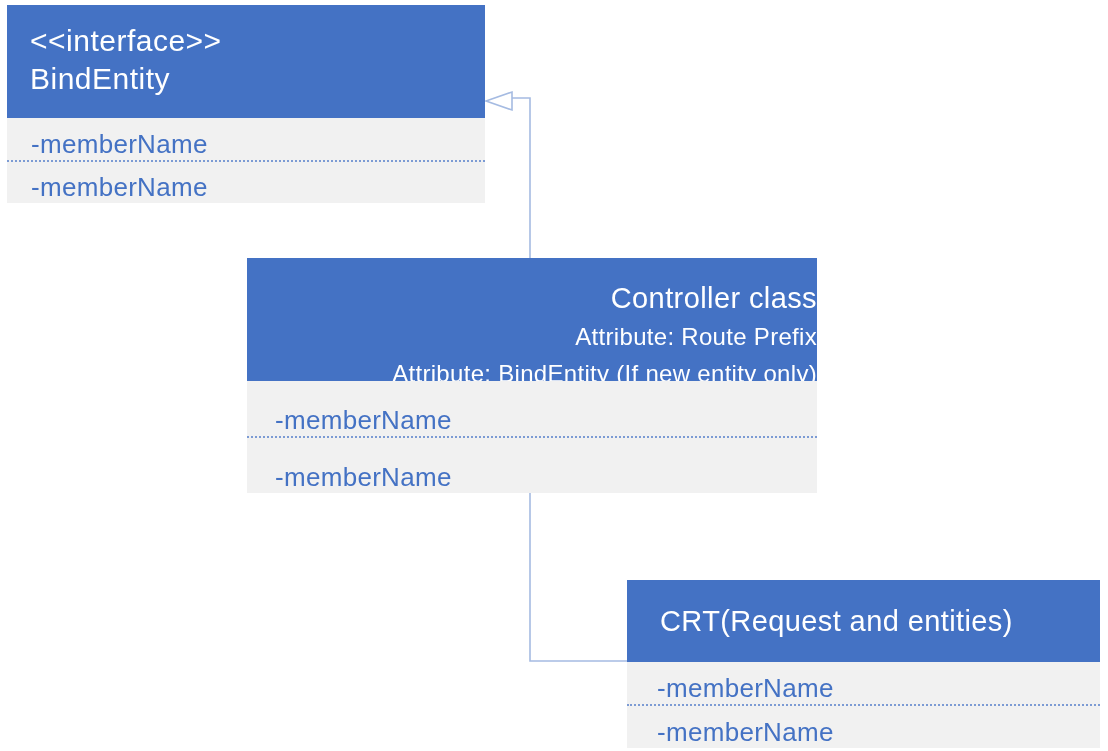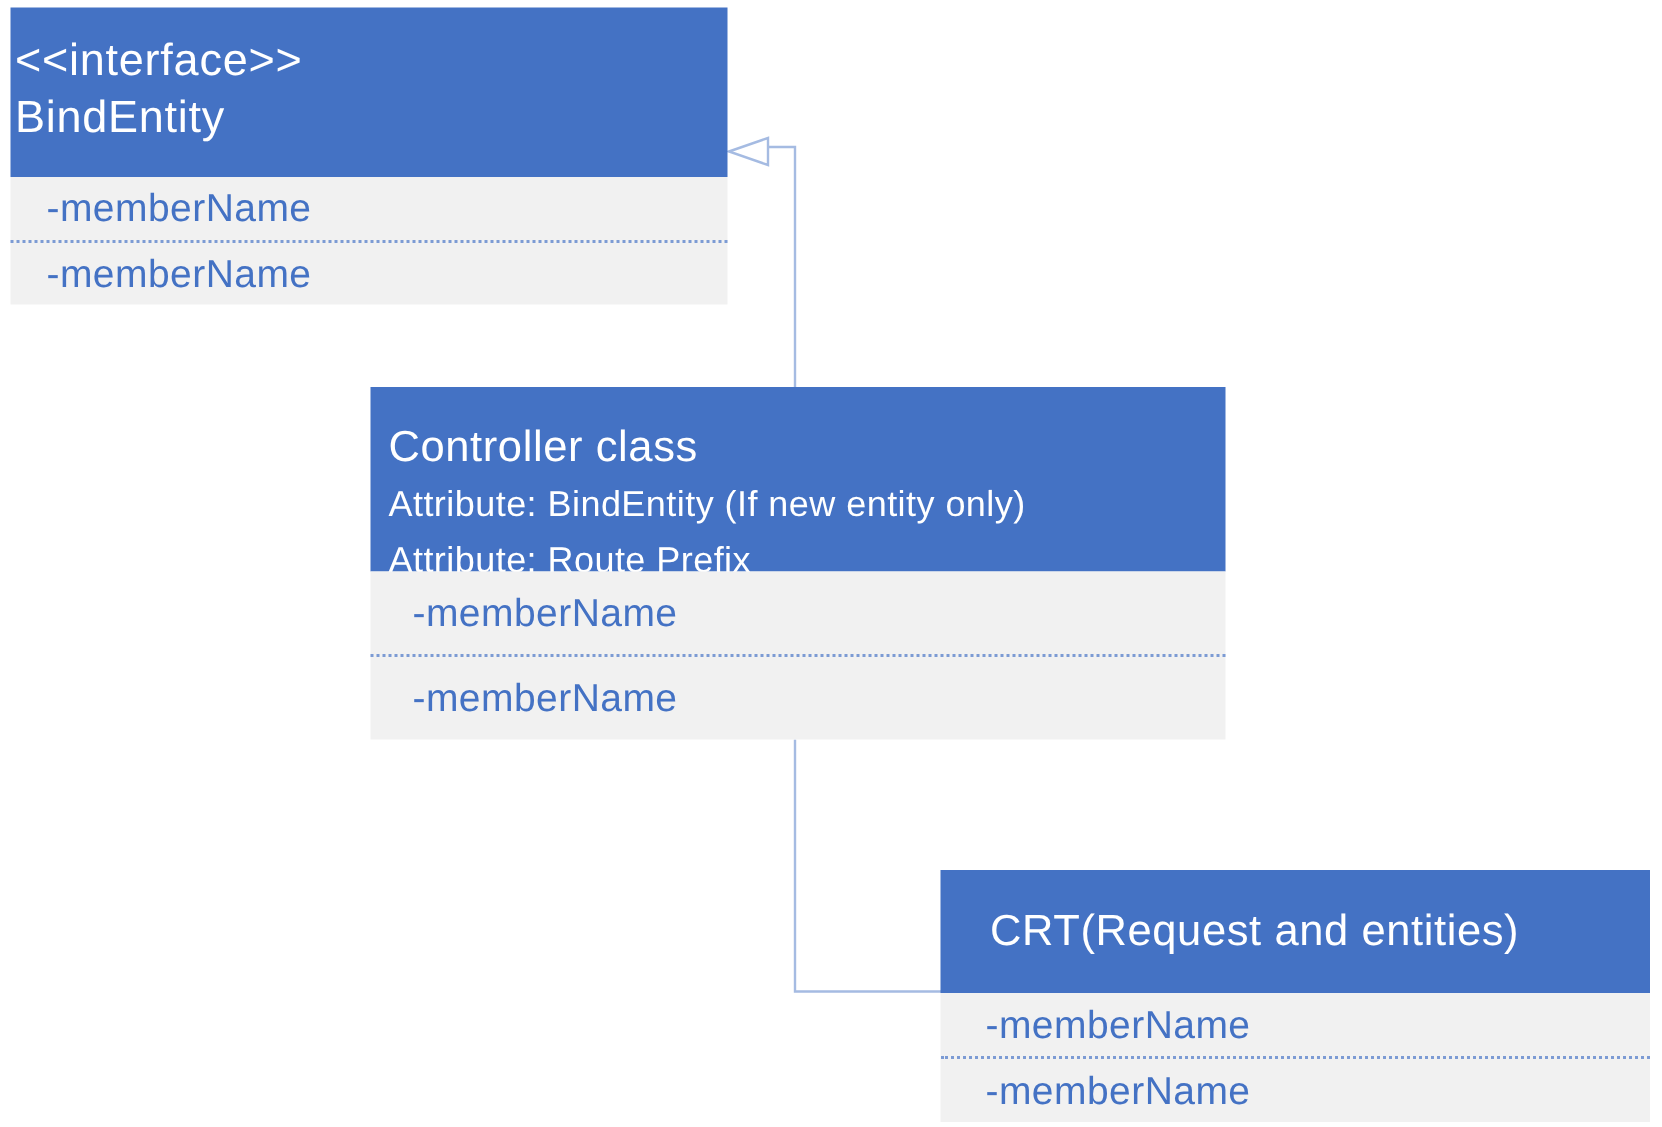--- a/index.html
+++ b/index.html
@@ -51,44 +51,45 @@
   .uml-members {
     background: var(--member-bg);
     color: var(--member-text);
     flex: 1;
     display: flex;
     flex-direction: column;
   }
   .member-row {
     flex: 1;
     display: flex;
-    align-items: center;
+    align-items: flex-end;
     font-size: 26px;
     letter-spacing: 0.3px;
   }
   .member-row + .member-row {
     border-top: 2px dotted var(--divider);
   }
 
   
   #box-icontroller { left: 7px; top: 5px; width: 478px; height: 198px; }
   #box-icontroller .uml-header {
     height: 113px;
-    padding: 17px 0 0 3px;
+    padding: 17px 0 0 23px;
     font-size: 30px;
     line-height: 38px;
     letter-spacing: 0.5px;
   }
   #box-icontroller .member-row { padding-left: 24px; }
 
   
   #box-controller { left: 247px; top: 258px; width: 570px; height: 235px; }
   #box-controller .uml-header {
     height: 123px;
     padding: 20px 0 15px 12px;
+    text-align: right;
   }
   #box-controller .class-name {
     font-size: 29px;
     line-height: 40px;
     letter-spacing: 0.4px;
   }
   #box-controller .attr-line {
     font-size: 24px;
     line-height: 37px;
     letter-spacing: 0.3px;
@@ -131,22 +132,22 @@
       </div>
       <div class="member-row">
         <span>-memberName</span>
       </div>
     </div>
   </div>
 
   <div class="uml-class" id="box-controller">
     <div class="uml-header">
       <div class="class-name">Controller class</div>
+      <div class="attr-line">Attribute: Route Prefix</div>
       <div class="attr-line">Attribute: BindEntity (If new entity only)</div>
-      <div class="attr-line">Attribute: Route Prefix</div>
     </div>
     <div class="uml-members">
       <div class="member-row">
         <span>-memberName</span>
       </div>
       <div class="member-row">
         <span>-memberName</span>
       </div>
     </div>
   </div>

